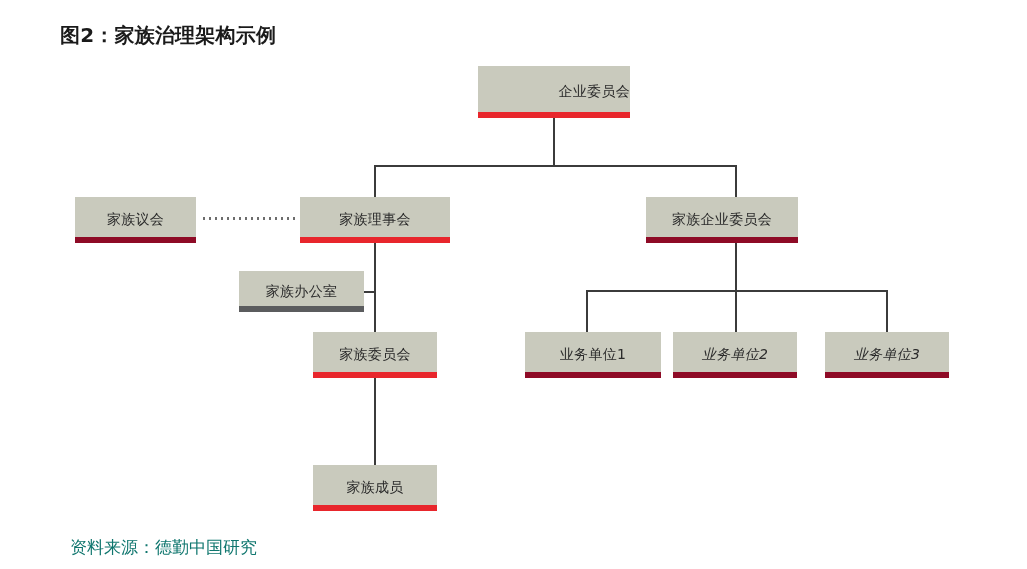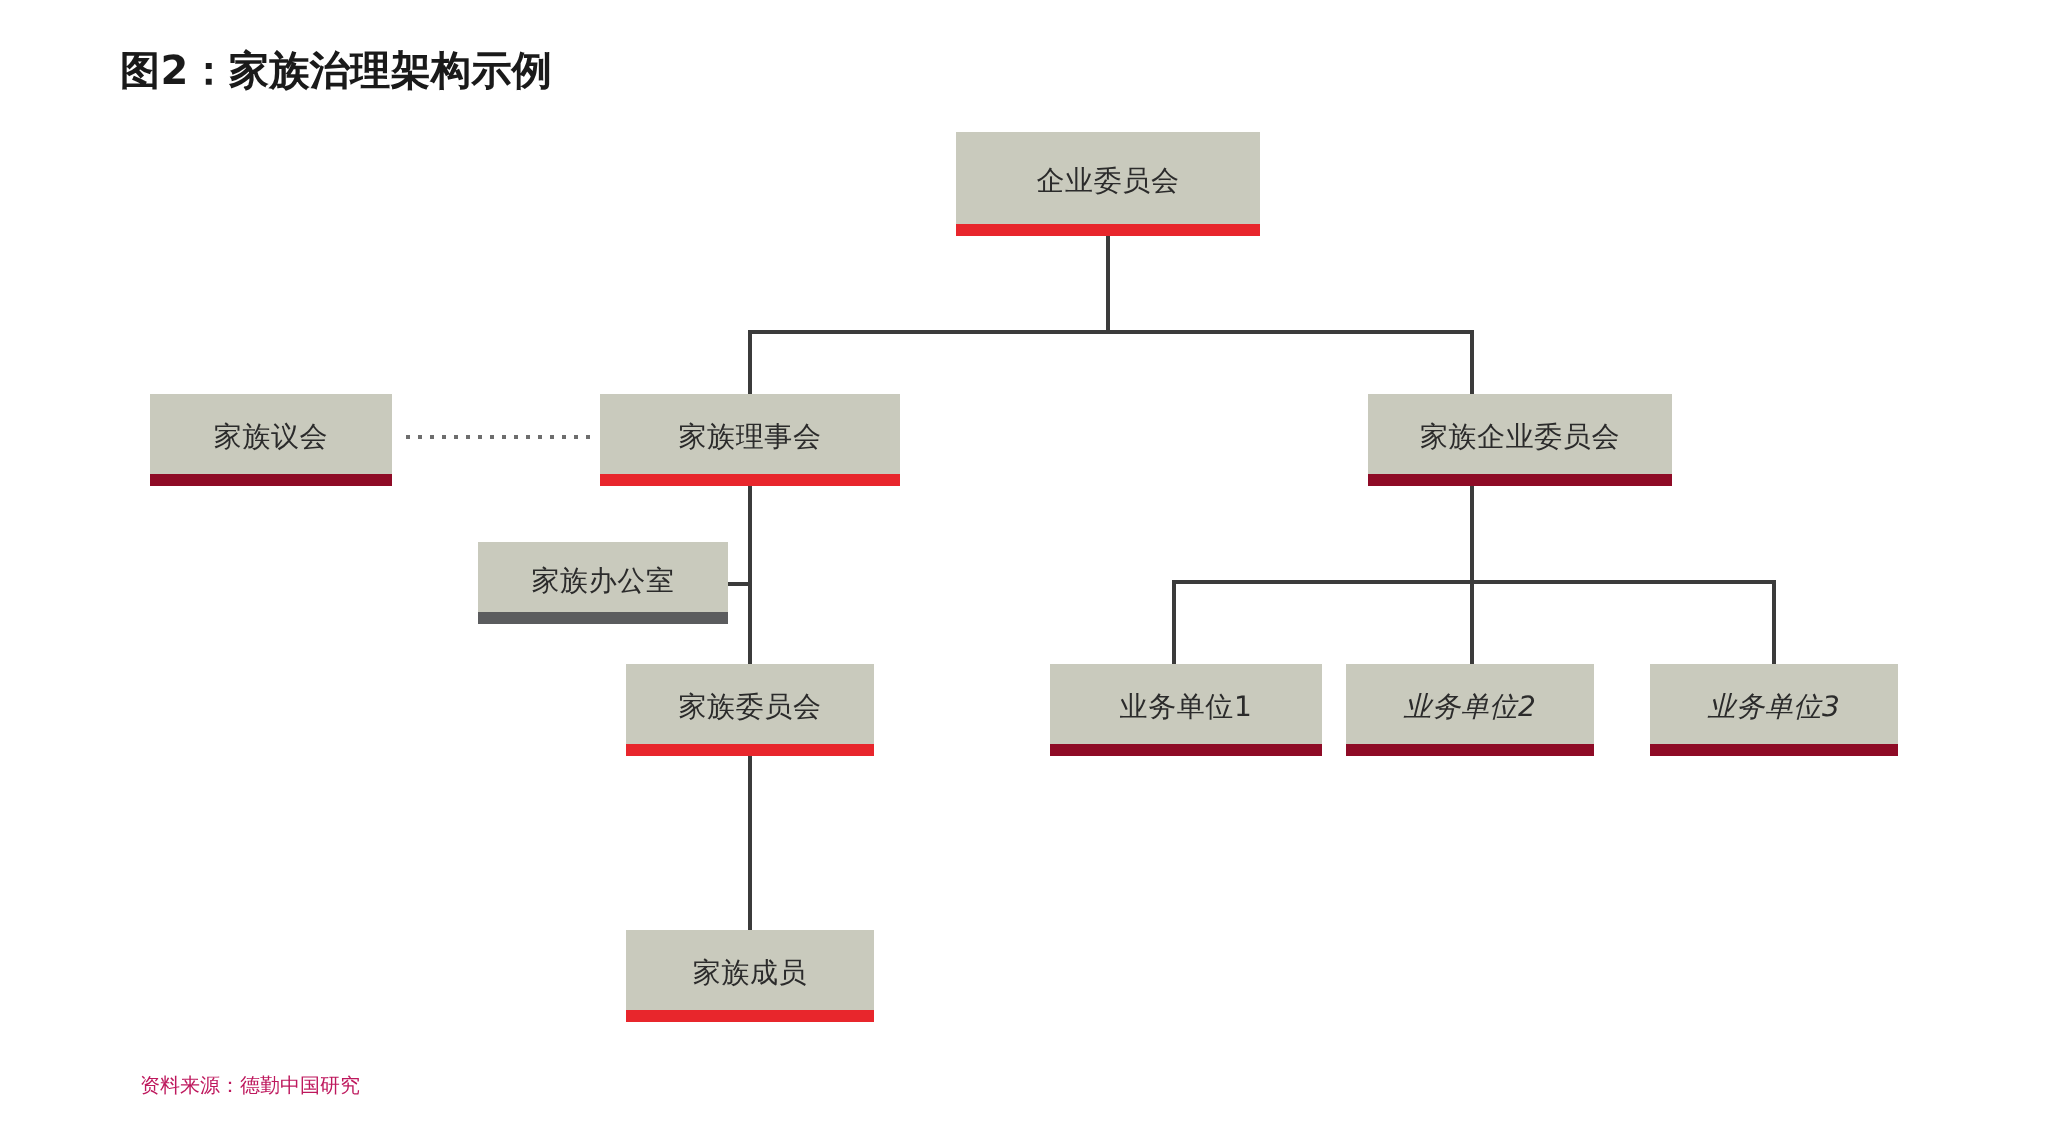--- a/index.html
+++ b/index.html
@@ -30,22 +30,22 @@
     color: #1a1a1a;
     letter-spacing: 0.2px;
     white-space: nowrap;
   }
 
   
   .source {
     position: absolute;
     left: 70px;
     top: 536px;
-    font-size: 10px;
-    color: #be185d;
+    font-size: 17px;
+    color: #0f766e;
     white-space: nowrap;
   }
 
   
   .node {
     position: absolute;
     box-sizing: border-box;
     background: #c9cabd;
     display: flex;
     align-items: center;
@@ -113,33 +113,33 @@
   <div class="conn v" style="left:374px; top:378px; height:87px;"></div>
 
   <div class="conn v" style="left:735px; top:243px; height:48px;"></div>
 
   <div class="conn h" style="left:586px; top:290px; width:301px;"></div>
 
   <div class="conn v" style="left:586px; top:290px; height:42px;"></div>
   <div class="conn v" style="left:735px; top:290px; height:42px;"></div>
   <div class="conn v" style="left:886px; top:290px; height:42px;"></div>
 
-  <div class="node accent-bright" style="left:478px; top:66px; width:152px; height:52px;">
+  <div class="node accent-bright" style="left:478px; top:66px; width:152px; height:52px;justify-content:flex-end;">
     <span class="node-label">企业委员会</span>
   </div>
 
   <div class="node accent-dark" style="left:75px; top:197px; width:121px; height:46px;">
     <span class="node-label">家族议会</span>
   </div>
 
   <div class="node accent-bright" style="left:300px; top:197px; width:150px; height:46px;">
     <span class="node-label">家族理事会</span>
   </div>
 
-  <div class="node accent-dark" style="left:684px; top:197px; width:152px; height:46px;">
+  <div class="node accent-dark" style="left:646px; top:197px; width:152px; height:46px;">
     <span class="node-label">家族企业委员会</span>
   </div>
 
   <div class="node accent-gray" style="left:195px; top:271px; width:125px; height:41px;margin-left:44px;">
     <span class="node-label">家族办公室</span>
   </div>
 
   <div class="node accent-bright" style="left:313px; top:332px; width:124px; height:46px;">
     <span class="node-label">家族委员会</span>
   </div>

